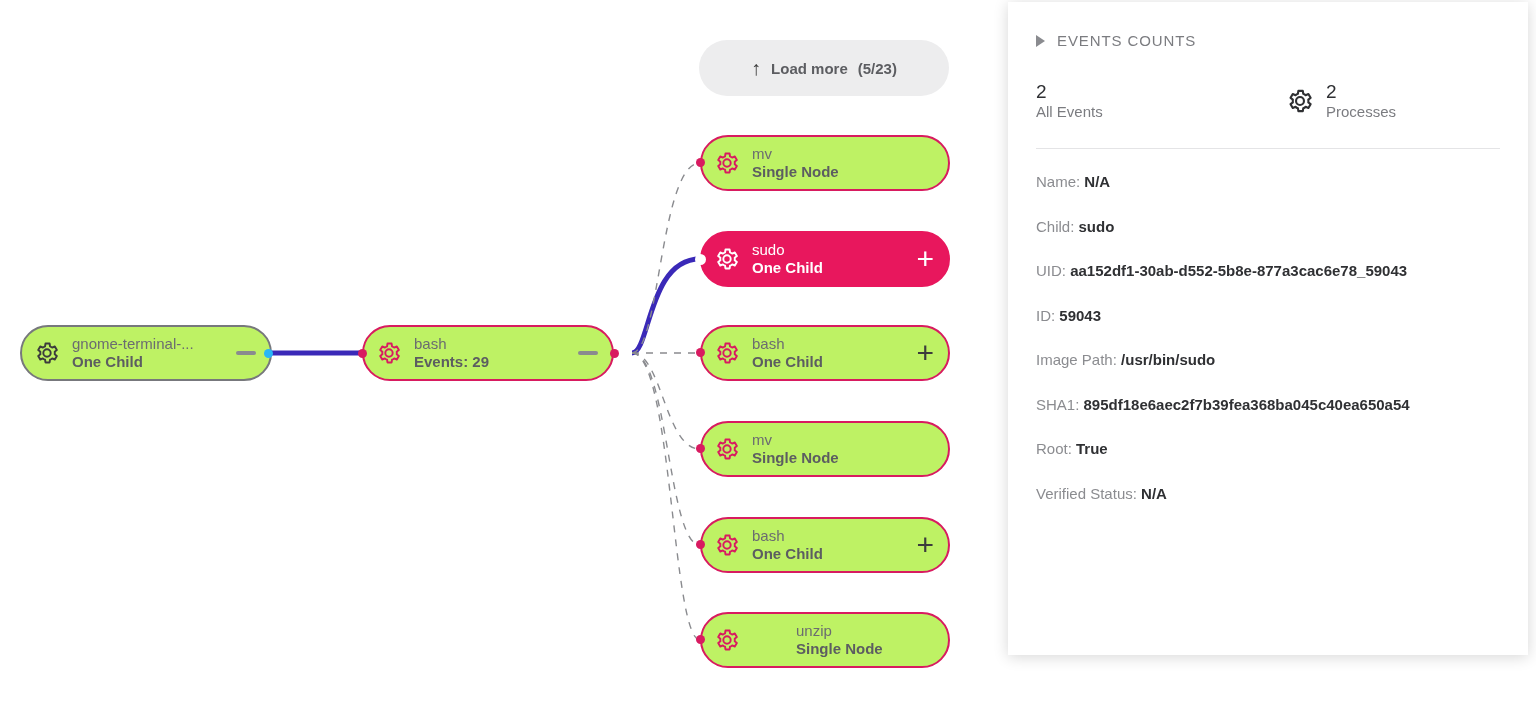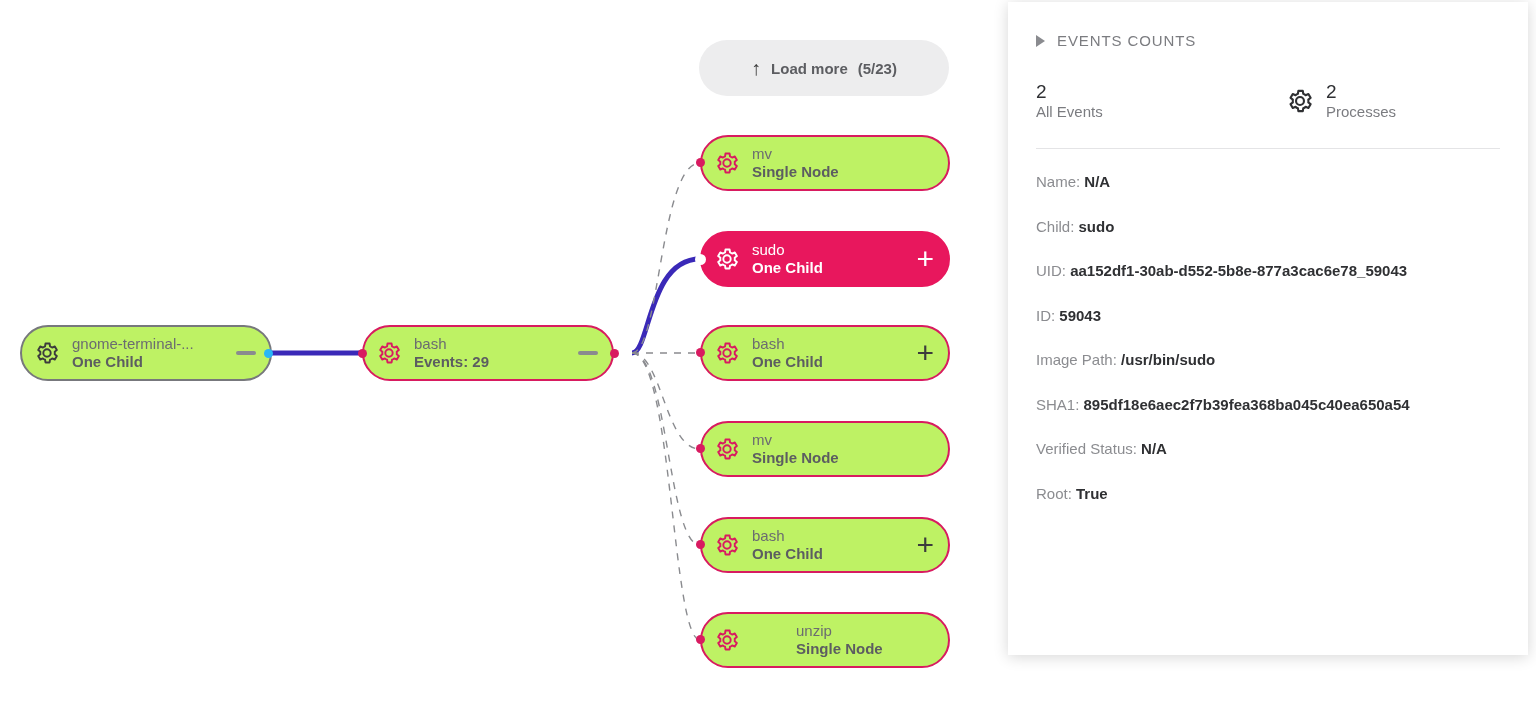--- a/index.html
+++ b/index.html
@@ -253,17 +253,17 @@
     <div id="divider"></div>
 
 
     <div id="fields">
         <div class="field"><span>Name: </span><b>N/A</b></div>
         <div class="field"><span>Child: </span><b>sudo</b></div>
         <div class="field"><span>UID: </span><b>aa152df1-30ab-d552-5b8e-877a3cac6e78_59043</b></div>
         <div class="field"><span>ID: </span><b>59043</b></div>
         <div class="field"><span>Image Path: </span><b>/usr/bin/sudo</b></div>
         <div class="field"><span>SHA1: </span><b>895df18e6aec2f7b39fea368ba045c40ea650a54</b></div>
+        <div class="field"><span>Root: </span><b>True</b></div>
         <div class="field"><span>Verified Status: </span><b>N/A</b></div>
-        <div class="field"><span>Root: </span><b>True</b></div>
       </div>
   </div>
 </div>
 
 </body></html>

